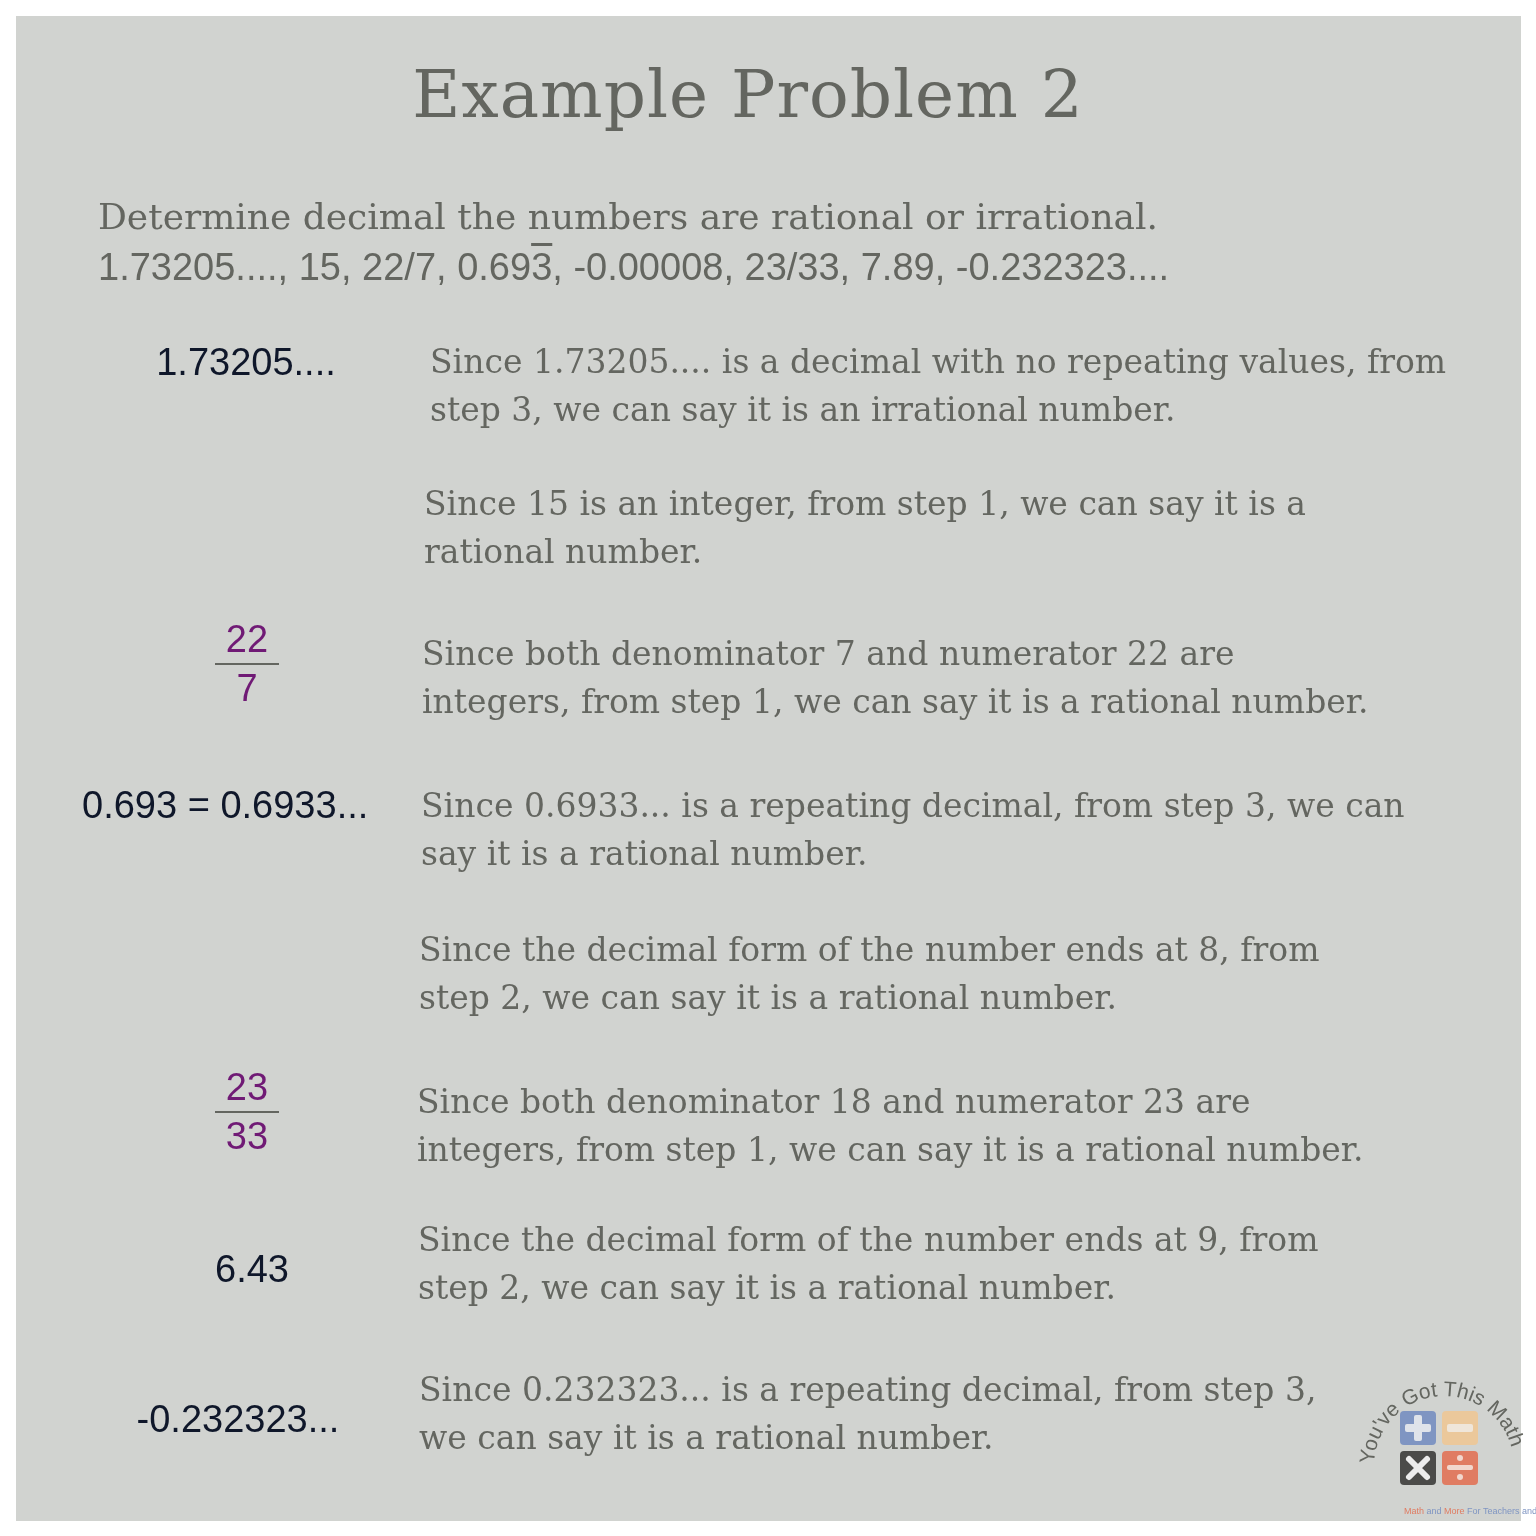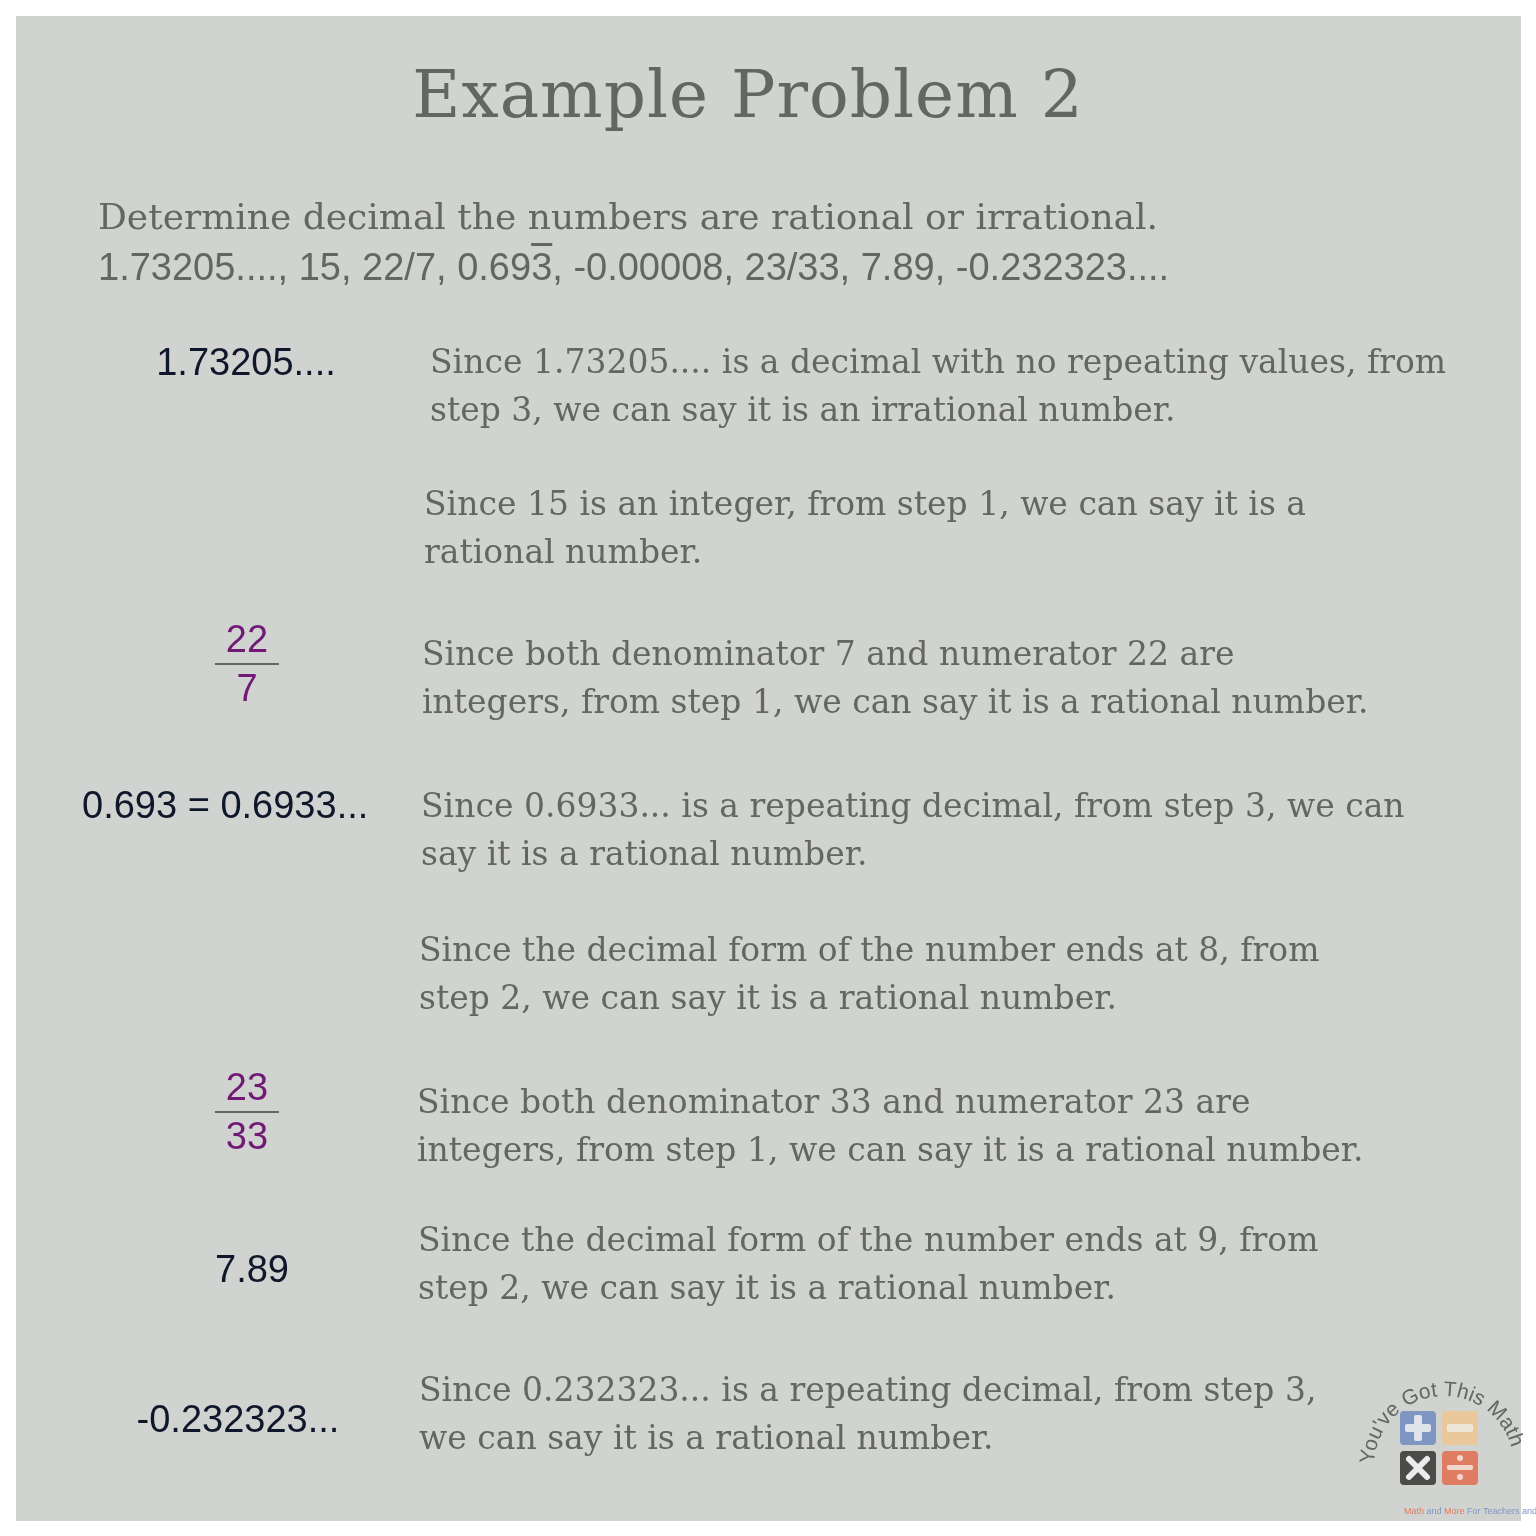--- a/index.html
+++ b/index.html
@@ -58,25 +58,25 @@
     <div>Since the decimal form of the number ends at 8, from</div>
     <div>step 2, we can say it is a rational number.</div>
   </div>
 
   <div class="frac" style="left:196px; top:1050px;">
     <span>23</span>
     <span class="bar"></span>
     <span>33</span>
   </div>
   <div class="expl" style="left:401px; top:1062px;">
-    <div>Since both denominator 33 and numerator 23 are</div>
+    <div>Since both denominator 18 and numerator 23 are</div>
     <div>integers, from step 1, we can say it is a rational number.</div>
   </div>
 
-  <div class="num" style="left:126px; top:1232px; width:220px;">7.89</div>
+  <div class="num" style="left:126px; top:1232px; width:220px;">6.43</div>
   <div class="expl" style="left:402px; top:1200px;">
     <div>Since the decimal form of the number ends at 9, from</div>
     <div>step 2, we can say it is a rational number.</div>
   </div>
 
   <div class="num" style="left:100px; top:1382px; width:244px;">-0.232323...</div>
   <div class="expl" style="left:403px; top:1350px;">
     <div>Since 0.232323... is a repeating decimal, from step 3,</div>
     <div>we can say it is a rational number.</div>
   </div>

